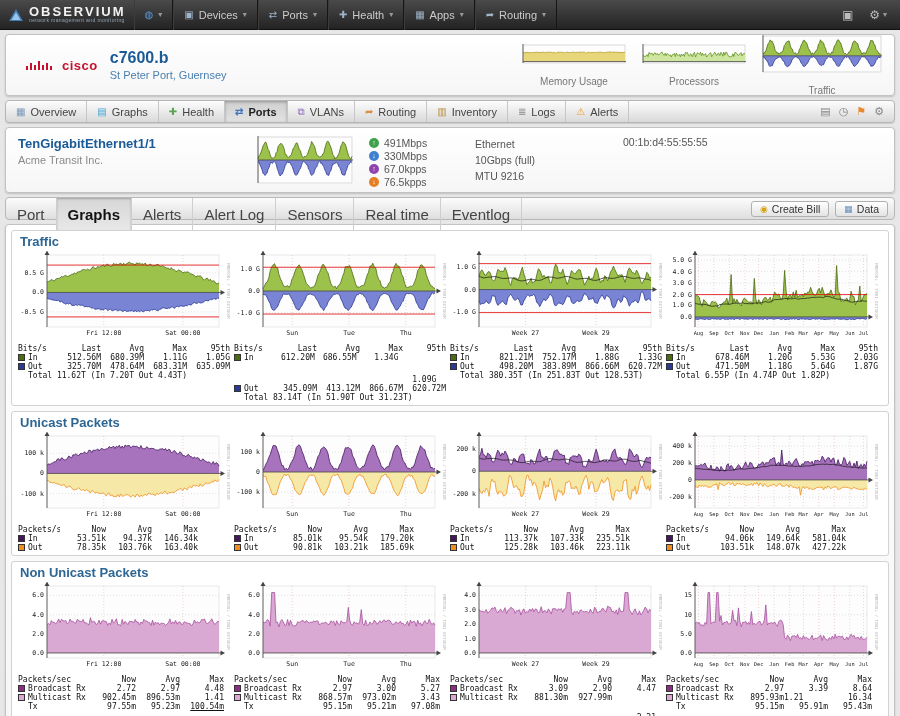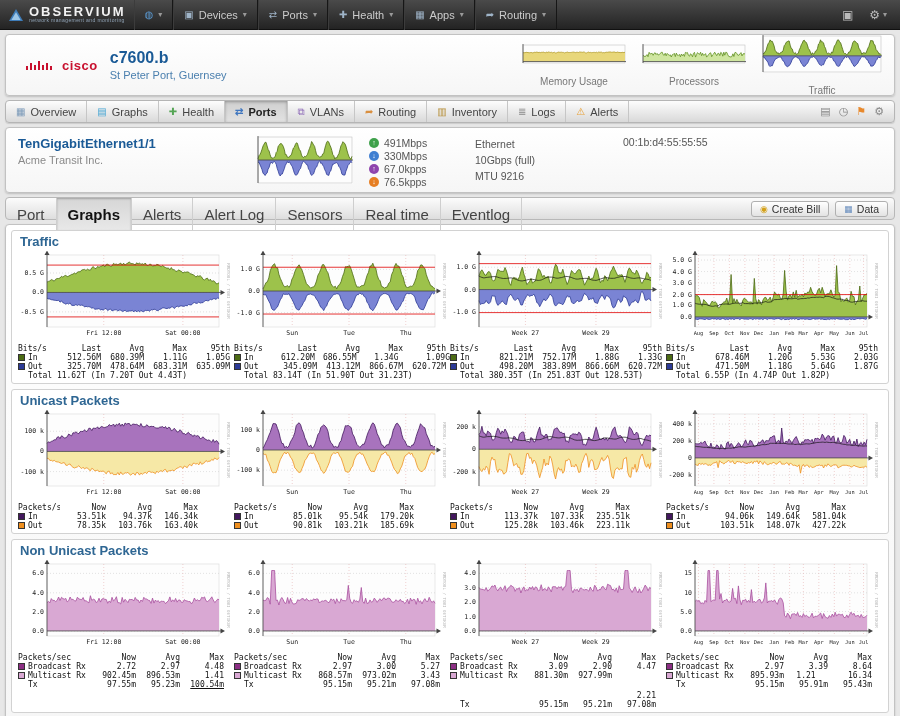--- a/index.html
+++ b/index.html
@@ -375,21 +375,21 @@
                 <span class="lcell" style="width: 43px; text-align: right;">Last</span>
                 <span class="lcell" style="width: 43px; text-align: right;">Avg</span>
                 <span class="lcell" style="width: 43px; text-align: right;">Max</span>
                 <span class="lcell" style="width: 43px; text-align: right;">95th</span>
               </div>
               <div class="lrow">
                 <span class="lcell" style="width: 40px; text-align: left;"><span class="sw" style="background: rgb(76, 107, 20);"></span>In</span>
                 <span class="lcell" style="width: 43px; text-align: right;">612.20M</span>
                 <span class="lcell" style="width: 43px; text-align: right;">686.55M</span>
                 <span class="lcell" style="width: 43px; text-align: right;">1.34G</span>
-                <span class="lcell" style="width: 53px; text-align: right;">1.09G</span>
+                <span class="lcell" style="width: 53px; text-align: center; margin-top: 22px;">1.09G</span>
               </div>
               <div class="lrow">
                 <span class="lcell" style="width: 40px; text-align: left;"><span class="sw" style="background: rgb(44, 58, 150);"></span>Out</span>
                 <span class="lcell" style="width: 43px; text-align: right;">345.09M</span>
                 <span class="lcell" style="width: 43px; text-align: right;">413.12M</span>
                 <span class="lcell" style="width: 43px; text-align: right;">866.67M</span>
                 <span class="lcell" style="width: 43px; text-align: right;">620.72M</span>
               </div>
               <div class="lfoot">Total 83.14T  (In 51.90T  Out 31.23T)</div>
             </div></div>
@@ -919,21 +919,21 @@
               </div>
               <div class="lrow">
                 <span class="lcell" style="width: 74px; text-align: left;"><span class="sw" style="background: rgb(140, 47, 132);"></span>Broadcast Rx</span>
                 <span class="lcell" style="width: 44px; text-align: right;">2.97</span>
                 <span class="lcell" style="width: 44px; text-align: right;">3.39</span>
                 <span class="lcell" style="width: 44px; text-align: right;">8.64</span>
               </div>
               <div class="lrow">
                 <span class="lcell" style="width: 74px; text-align: left;"><span class="sw" style="background: rgb(217, 168, 211);"></span>Multicast Rx</span>
                 <span class="lcell" style="width: 44px; text-align: right;">895.93m</span>
-                <span class="lcell" style="width: 44px; text-align: center;">1.21</span>
+                <span class="lcell" style="width: 44px; text-align: left;">1.21</span>
                 <span class="lcell" style="width: 44px; text-align: right;">16.34</span>
               </div>
               <div class="lrow">
                 <span class="lcell" style="width: 74px; text-align: left;"><span class="sw" style="visibility: hidden;"></span>Tx</span>
                 <span class="lcell" style="width: 44px; text-align: right;">95.15m</span>
                 <span class="lcell" style="width: 44px; text-align: right;">95.91m</span>
                 <span class="lcell" style="width: 44px; text-align: right;">95.43m</span>
               </div>
             </div></div>
         </div>

